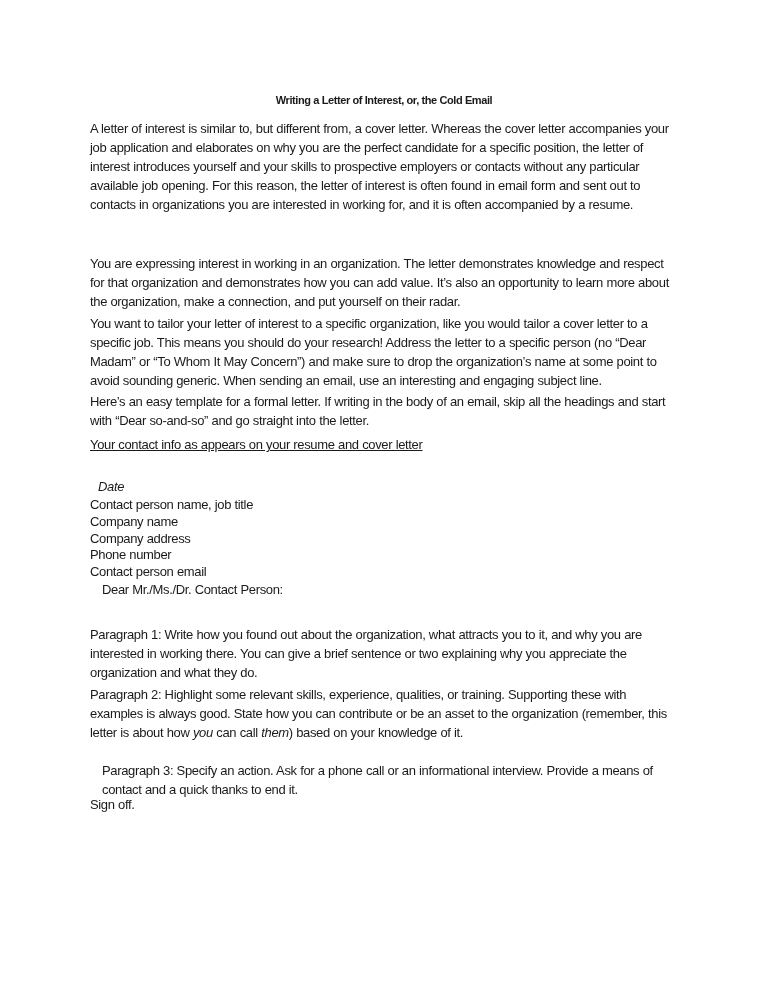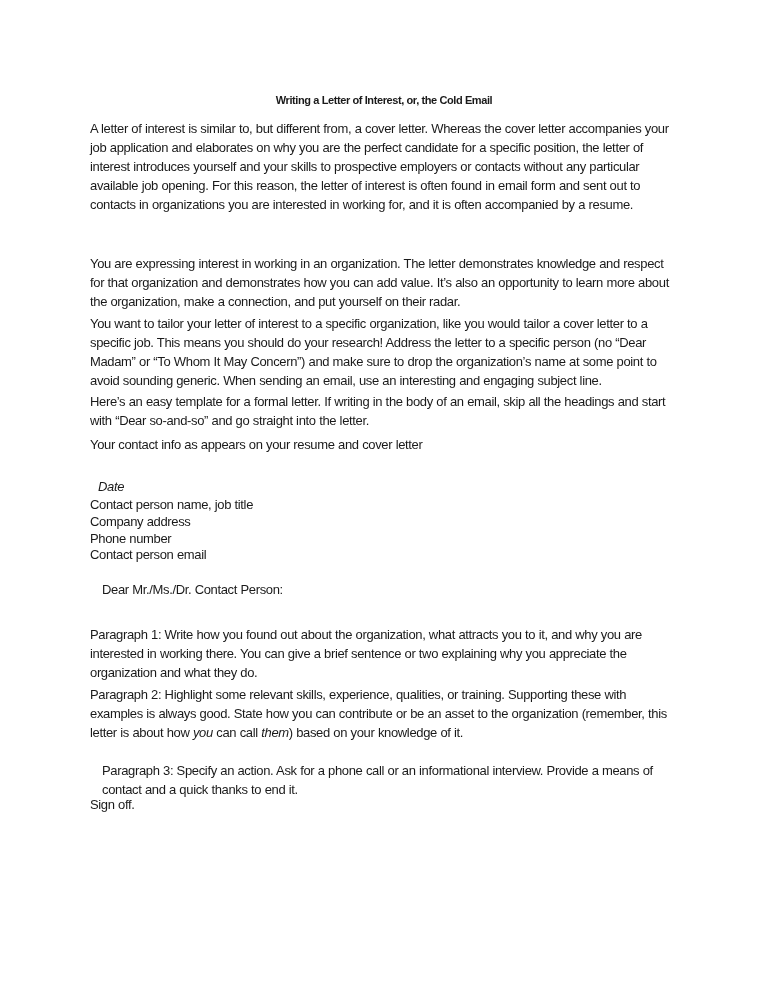--- a/index.html
+++ b/index.html
@@ -55,26 +55,27 @@
   <div class="title">Writing a Letter of Interest, or, the Cold Email</div>
 
   <p class="block" style="top:119px; margin:0;">A letter of interest is similar to, but different from, a cover letter. Whereas the cover letter accompanies your job application and elaborates on why you are the perfect candidate for a specific position, the letter of interest introduces yourself and your skills to prospective employers or contacts without any particular available job opening. For this reason, the letter of interest is often found in email form and sent out to contacts in organizations you are interested in working for, and it is often accompanied by a resume.</p>
 
   <p class="block" style="top:254px; margin:0;">You are expressing interest in working in an organization. The letter demonstrates knowledge and respect for that organization and demonstrates how you can add value. It’s also an opportunity to learn more about the organization, make a connection, and put yourself on their radar.</p>
 
   <p class="block" style="top:314px; margin:0;">You want to tailor your letter of interest to a specific organization, like you would tailor a cover letter to a specific job. This means you should do your research! Address the letter to a specific person (no “Dear Madam” or “To Whom It May Concern”) and make sure to drop the organization’s name at some point to avoid sounding generic. When sending an email, use an interesting and engaging subject line.</p>
 
   <p class="block" style="top:392px; margin:0;">Here’s an easy template for a formal letter. If writing in the body of an email, skip all the headings and start with “Dear so-and-so” and go straight into the letter.</p>
 
-  <p class="block" style="top:435px; margin:0;">Your contact info as appears on your resume and cover letter</p>
+  <p class="block" style="top:435px; margin:0;text-decoration:underline;">Your contact info as appears on your resume and cover letter</p>
 
   <p class="block" style="top:469px; margin:8px;font-style:italic;">Date</p>
 
   <div class="block addr" style="top:497px;">
     <div>Contact person name, job title</div>
+    <div>Company name</div>
     <div>Company address</div>
     <div>Phone number</div>
     <div>Contact person email</div>
   </div>
 
   <p class="block" style="top:568px; margin:12px;">Dear Mr./Ms./Dr. Contact Person:</p>
 
   <p class="block" style="top:625px; margin:0;">Paragraph 1: Write how you found out about the organization, what attracts you to it, and why you are interested in working there. You can give a brief sentence or two explaining why you appreciate the organization and what they do.</p>
 
   <p class="block" style="top:685px; margin:0;"><span>Paragraph 2: Highlight some relevant skills, experience, qualities, or training. Supporting these with examples is always good. State how you can contribute or be an asset to the organization (remember, this letter is about how </span><em>you</em><span> can call </span><em>them</em><span>) based on your knowledge of it.</span></p>

